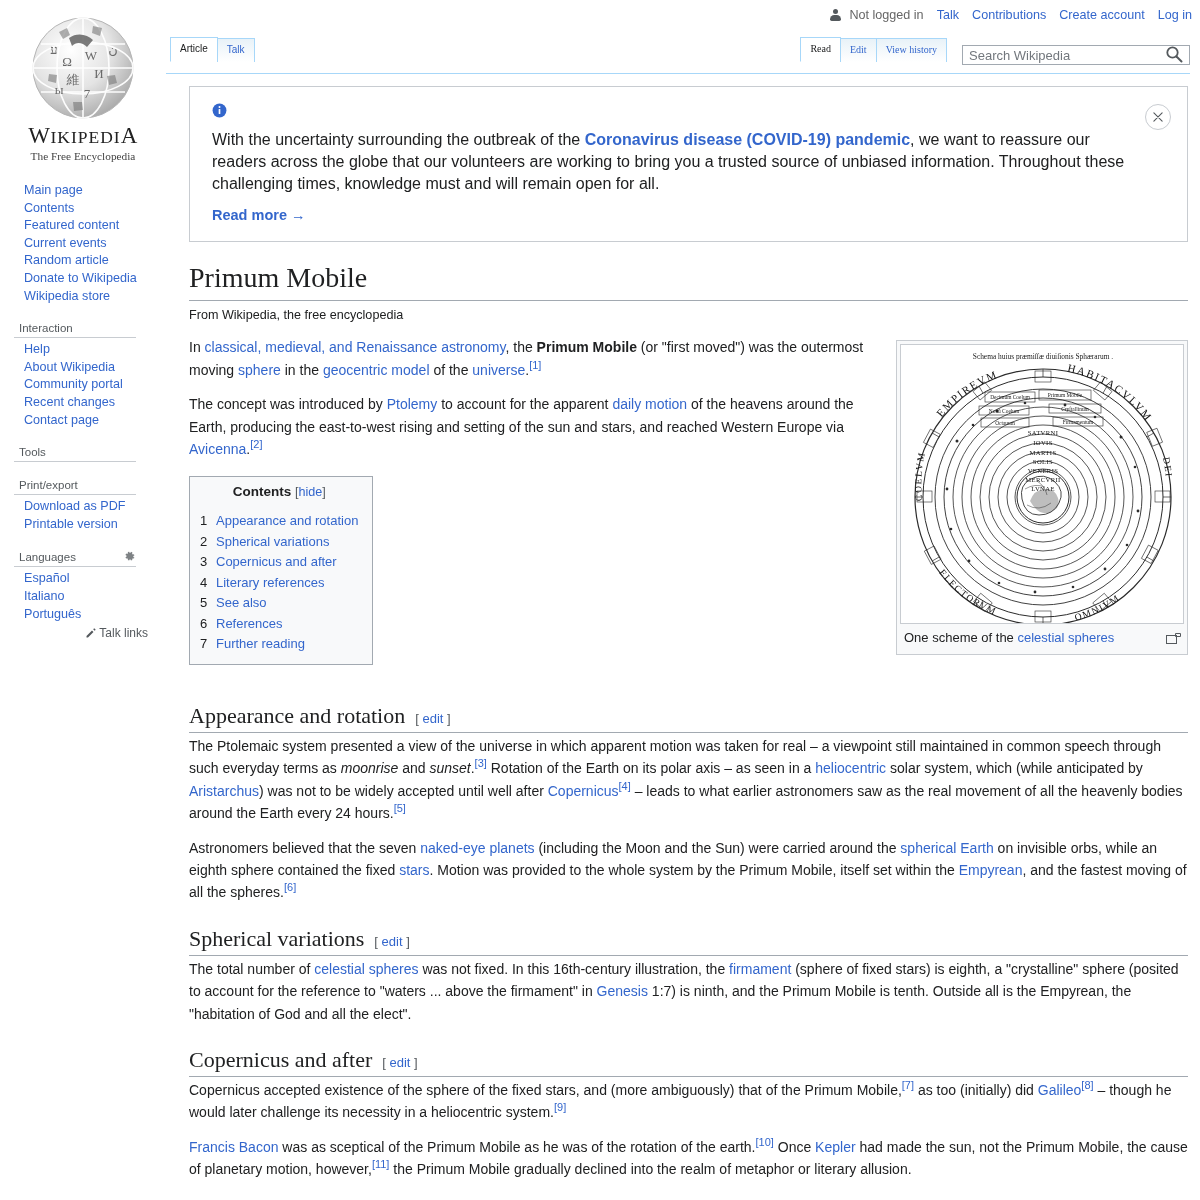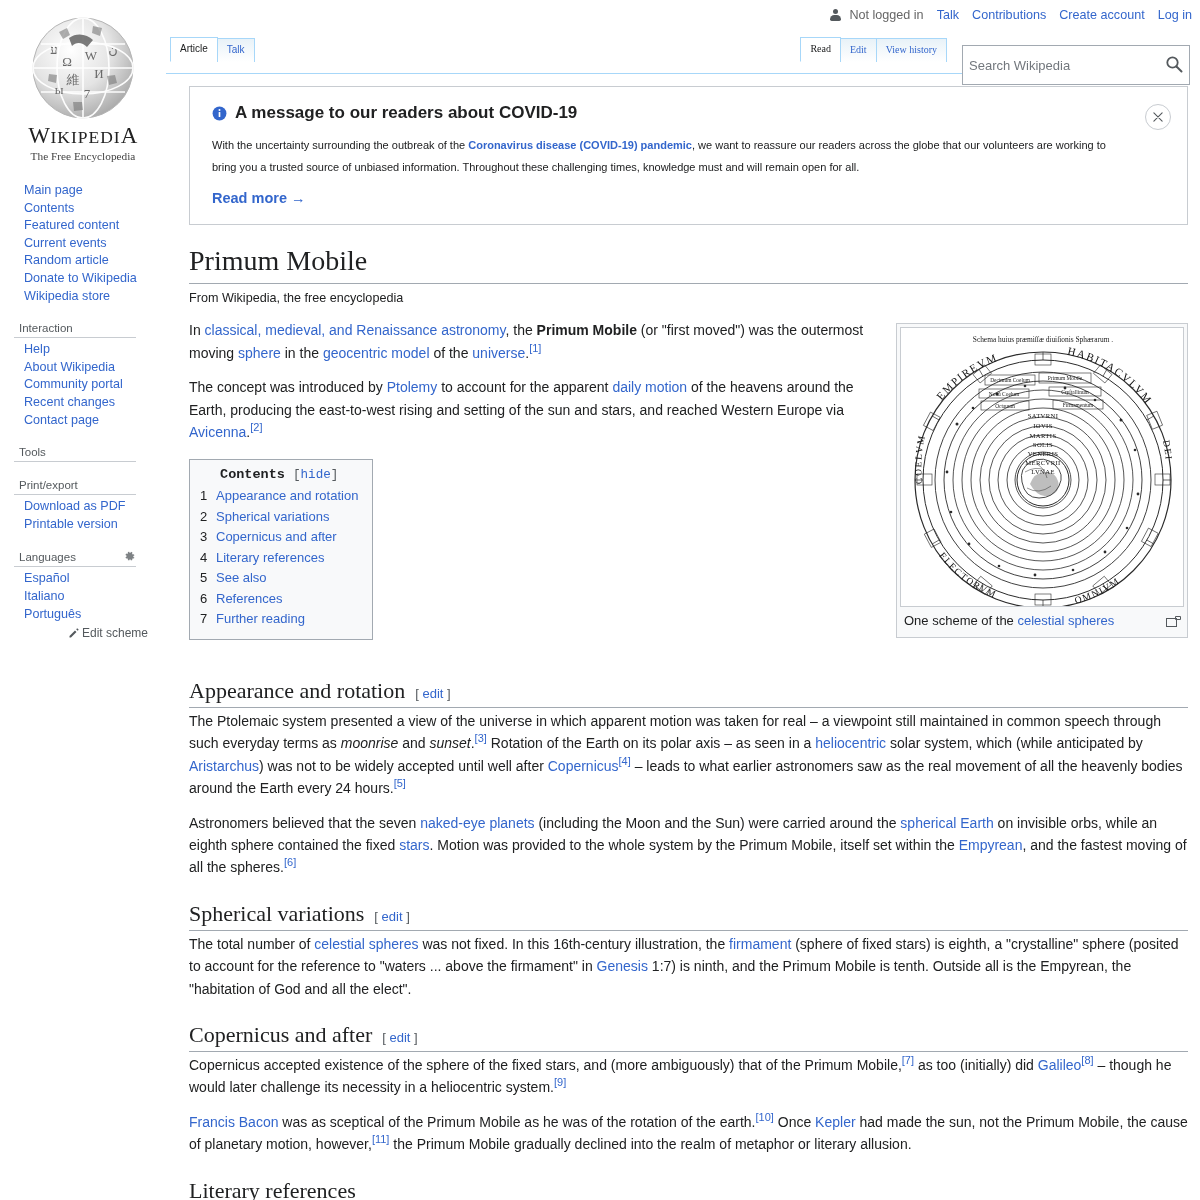--- a/index.html
+++ b/index.html
@@ -66,41 +66,41 @@
     border: 1px solid #a7d7f9; border-bottom: none;
     background: linear-gradient(to bottom, #e8f2f8 0%, #ffffff 100%);
     color: #3366cc; position: relative; top: 1px;
   }
   .tab.selected { background: #ffffff; color: #202122; border-bottom: 1px solid #fff; }
   .tab + .tab { margin-left: -1px; }
   #tab-underline { position: absolute; left: 0; right: 10px; top: 73px; border-bottom: 1px solid #a7d7f9; }
 
   
   #search-box {
-    position: absolute; right: 10px; top: 45px; width: 228px; height: 40px;
+    position: absolute; right: 10px; top: 45px; width: 228px; height: 20px;
     border: 1px solid #a2a9b1; background:#fff; display:flex; align-items:center;
   }
   #search-input { border: none; outline: none; flex: 1; padding: 0 6px; font-size: 13px; color: #202122; font-family:"Liberation Sans", sans-serif; background: transparent; }
   #search-input::placeholder { color: #72777d; }
   .search-icon { width: 22px; height: 22px; margin-right: 3px; }
 
   
   #bodyContent { position: absolute; left: 23px; right: 12px; top: 86px; }
 
   
   #covid-banner {
     position: relative; border: 1px solid #c8ccd1; background: #fff;
     padding: 16px 60px 18px 22px; margin-bottom: 18px;
   }
   #covid-banner h2 {
     margin: 0 0 11px 0; font-size: 17px; font-weight: bold; color: #202122;
     font-family: "Liberation Sans", sans-serif; display:flex; align-items:center; gap: 8px;
   }
   .info-icon { width: 15px; height: 15px; display:inline-block; }
-  #covid-banner p { margin: 0 0 12px 0; font-size: 11px; line-height: 22px; color: #202122; }
+  #covid-banner p { margin: 0 0 12px 0; font-size: 16px; line-height: 22px; color: #202122; }
   #covid-readmore { font-size: 14.5px; font-weight: bold; color: #3366cc; }
   #covid-close {
     position: absolute; right: 16px; top: 17px; width: 26px; height: 26px;
     border: 1px solid #c8ccd1; border-radius: 50%; display:flex; align-items:center; justify-content:center;
     background:#fff;
   }
 
   
   #firstHeading {
     font-family: "Liberation Serif", serif; font-size: 28px; font-weight: normal;
@@ -117,21 +117,21 @@
 
   p.para { margin: 0 0 12px 0; font-size: 14px; line-height: 22.4px; }
   sup.ref { font-size: 11px; line-height: 1; vertical-align: super; }
   sup.ref a { color:#3366cc; }
 
   
   #toc {
     border: 1px solid #a2a9b1; background: #f8f9fa; padding: 7px 14px 9px 10px;
     display: inline-block; margin: 4px 0 16px 0; font-size: 13px;
   }
-  #toc .toctitle { text-align: center; font-weight: bold; margin-bottom: 4px; font-size: 13.5px; font-family: Liberation Mono, monospace; }
+  #toc .toctitle { text-align: center; font-weight: bold; margin-bottom: 12px; font-size: 13.5px; }
   #toc .toctitle .toctoggle { font-weight: normal; color:#54595d; font-size: 12.6px; }
   #toc ul { list-style: none; margin: 0; padding: 0; }
   #toc li { line-height: 20.5px; }
   #toc .tocnumber { color: #202122; display:inline-block; min-width: 12px; }
   #toc .toctext { color: #3366cc; margin-left: 4px; }
 
   
   #thumb-figure {
     float: right; width: 292px; border: 1px solid #c8ccd1; background: #f8f9fa;
     margin: 4px 0 10px 18px; padding: 3px;
@@ -260,21 +260,21 @@
       <ul>
         <li><a href="#">Español</a></li>
         <li><a href="#">Italiano</a></li>
         <li><a href="#">Português</a></li>
       </ul>
       <div class="edit-links-row">
         <span class="pencil-icon">
           <svg viewBox="0 0 16 16" width="12" height="12">
               <path fill="#54595d" d="M12.3 1.7l2 2-1.4 1.4-2-2zM2 12v2h2l7.3-7.3-2-2z"></path>
             </svg>
-        </span><span>Edit scheme</span>
+        </span><span>Talk links</span>
       </div>
     </div>
   </div>
 
   <div id="content-wrap">
 
     <div id="tab-underline"></div>
 
     <div id="tabs-left">
       <div class="tab selected">Article</div>
@@ -302,21 +302,20 @@
       
       <div id="covid-banner">
         <h2>
           <span class="info-icon">
             <svg viewBox="0 0 16 16" width="15" height="15">
                 <circle cx="8" cy="8" r="7.4" fill="#3366cc"></circle>
                 <rect x="7.1" y="6.4" width="1.8" height="5.4" fill="#fff" rx="0.6"></rect>
                 <circle cx="8" cy="4.2" r="1.05" fill="#fff"></circle>
               </svg>
           </span>
-          <span>A message to our readers about COVID-19</span>
         </h2>
         <p><span>With the uncertainty surrounding the outbreak of the </span><a href="#" style="font-weight:bold">Coronavirus disease (COVID-19) pandemic</a><span>, we want to reassure our readers across the globe that our volunteers are working to bring you a trusted source of unbiased information. Throughout these challenging times, knowledge must and will remain open for all.</span></p>
         <a id="covid-readmore" href="#">Read more →</a>
         <div id="covid-close">
           <svg viewBox="0 0 16 16" width="12" height="12">
               <path d="M2.5 2.5l11 11M13.5 2.5l-11 11" stroke="#54595d" stroke-width="1.5" stroke-linecap="round"></path>
             </svg>
         </div>
       </div>
 

